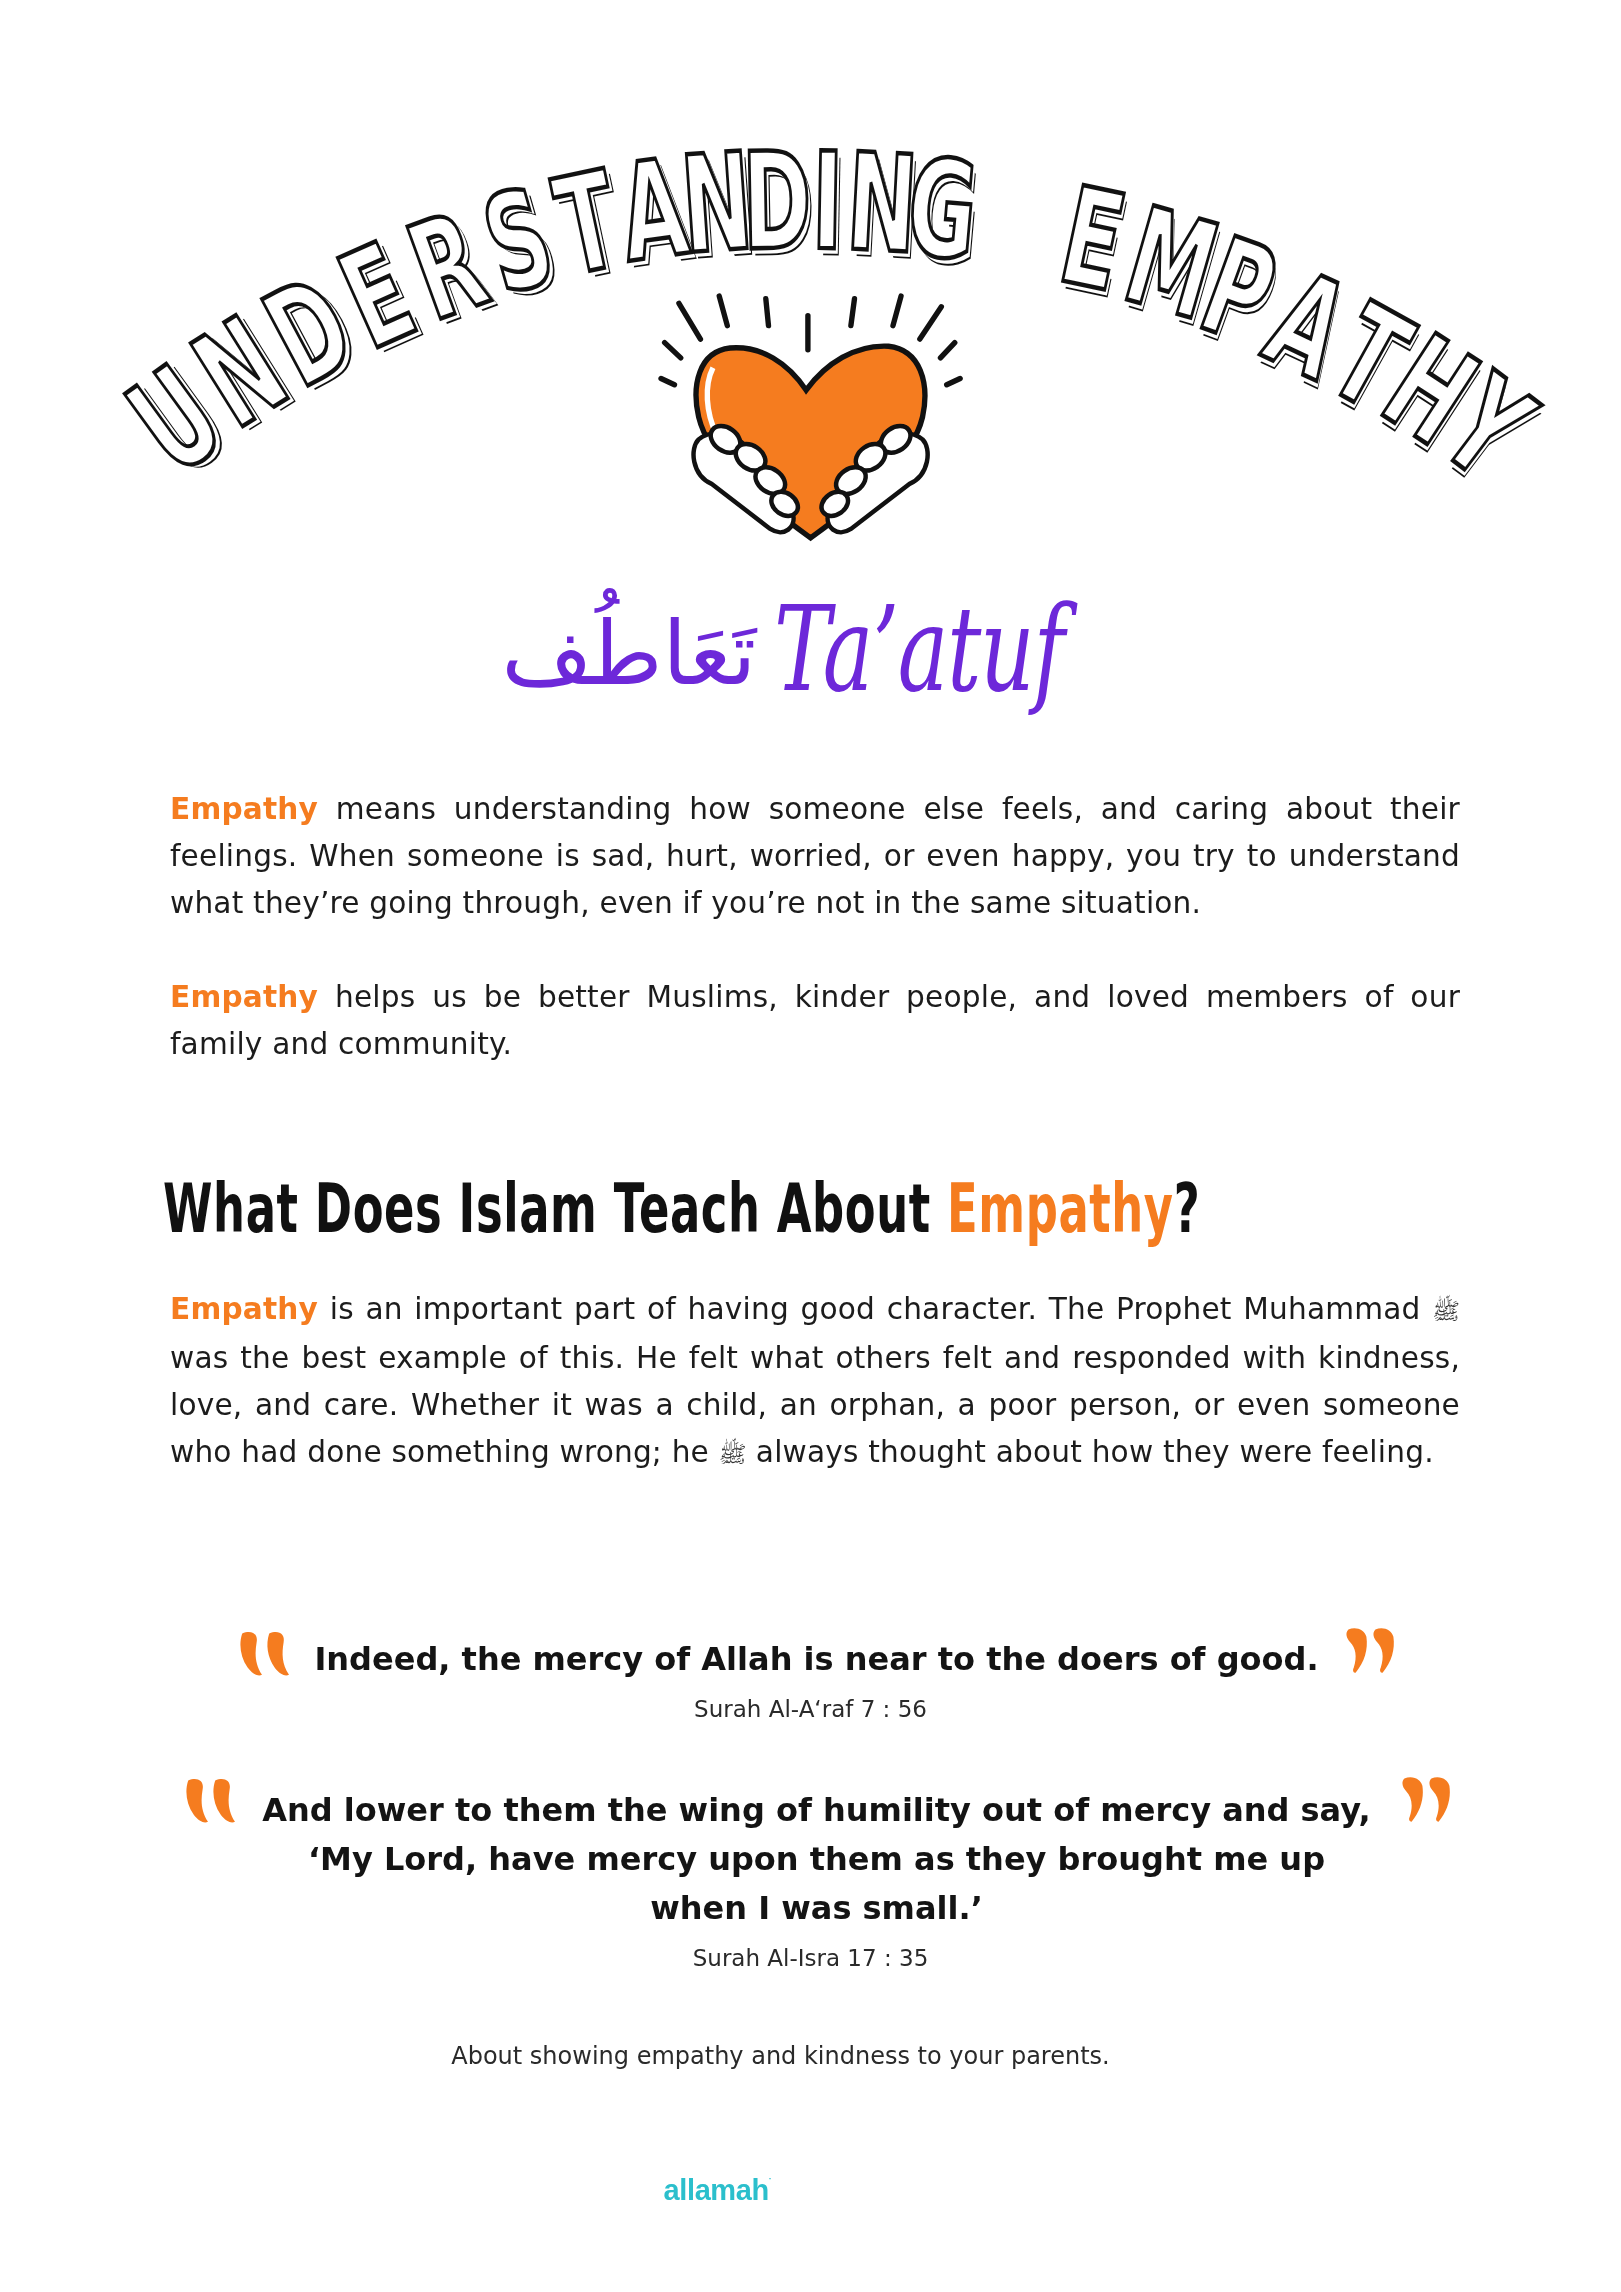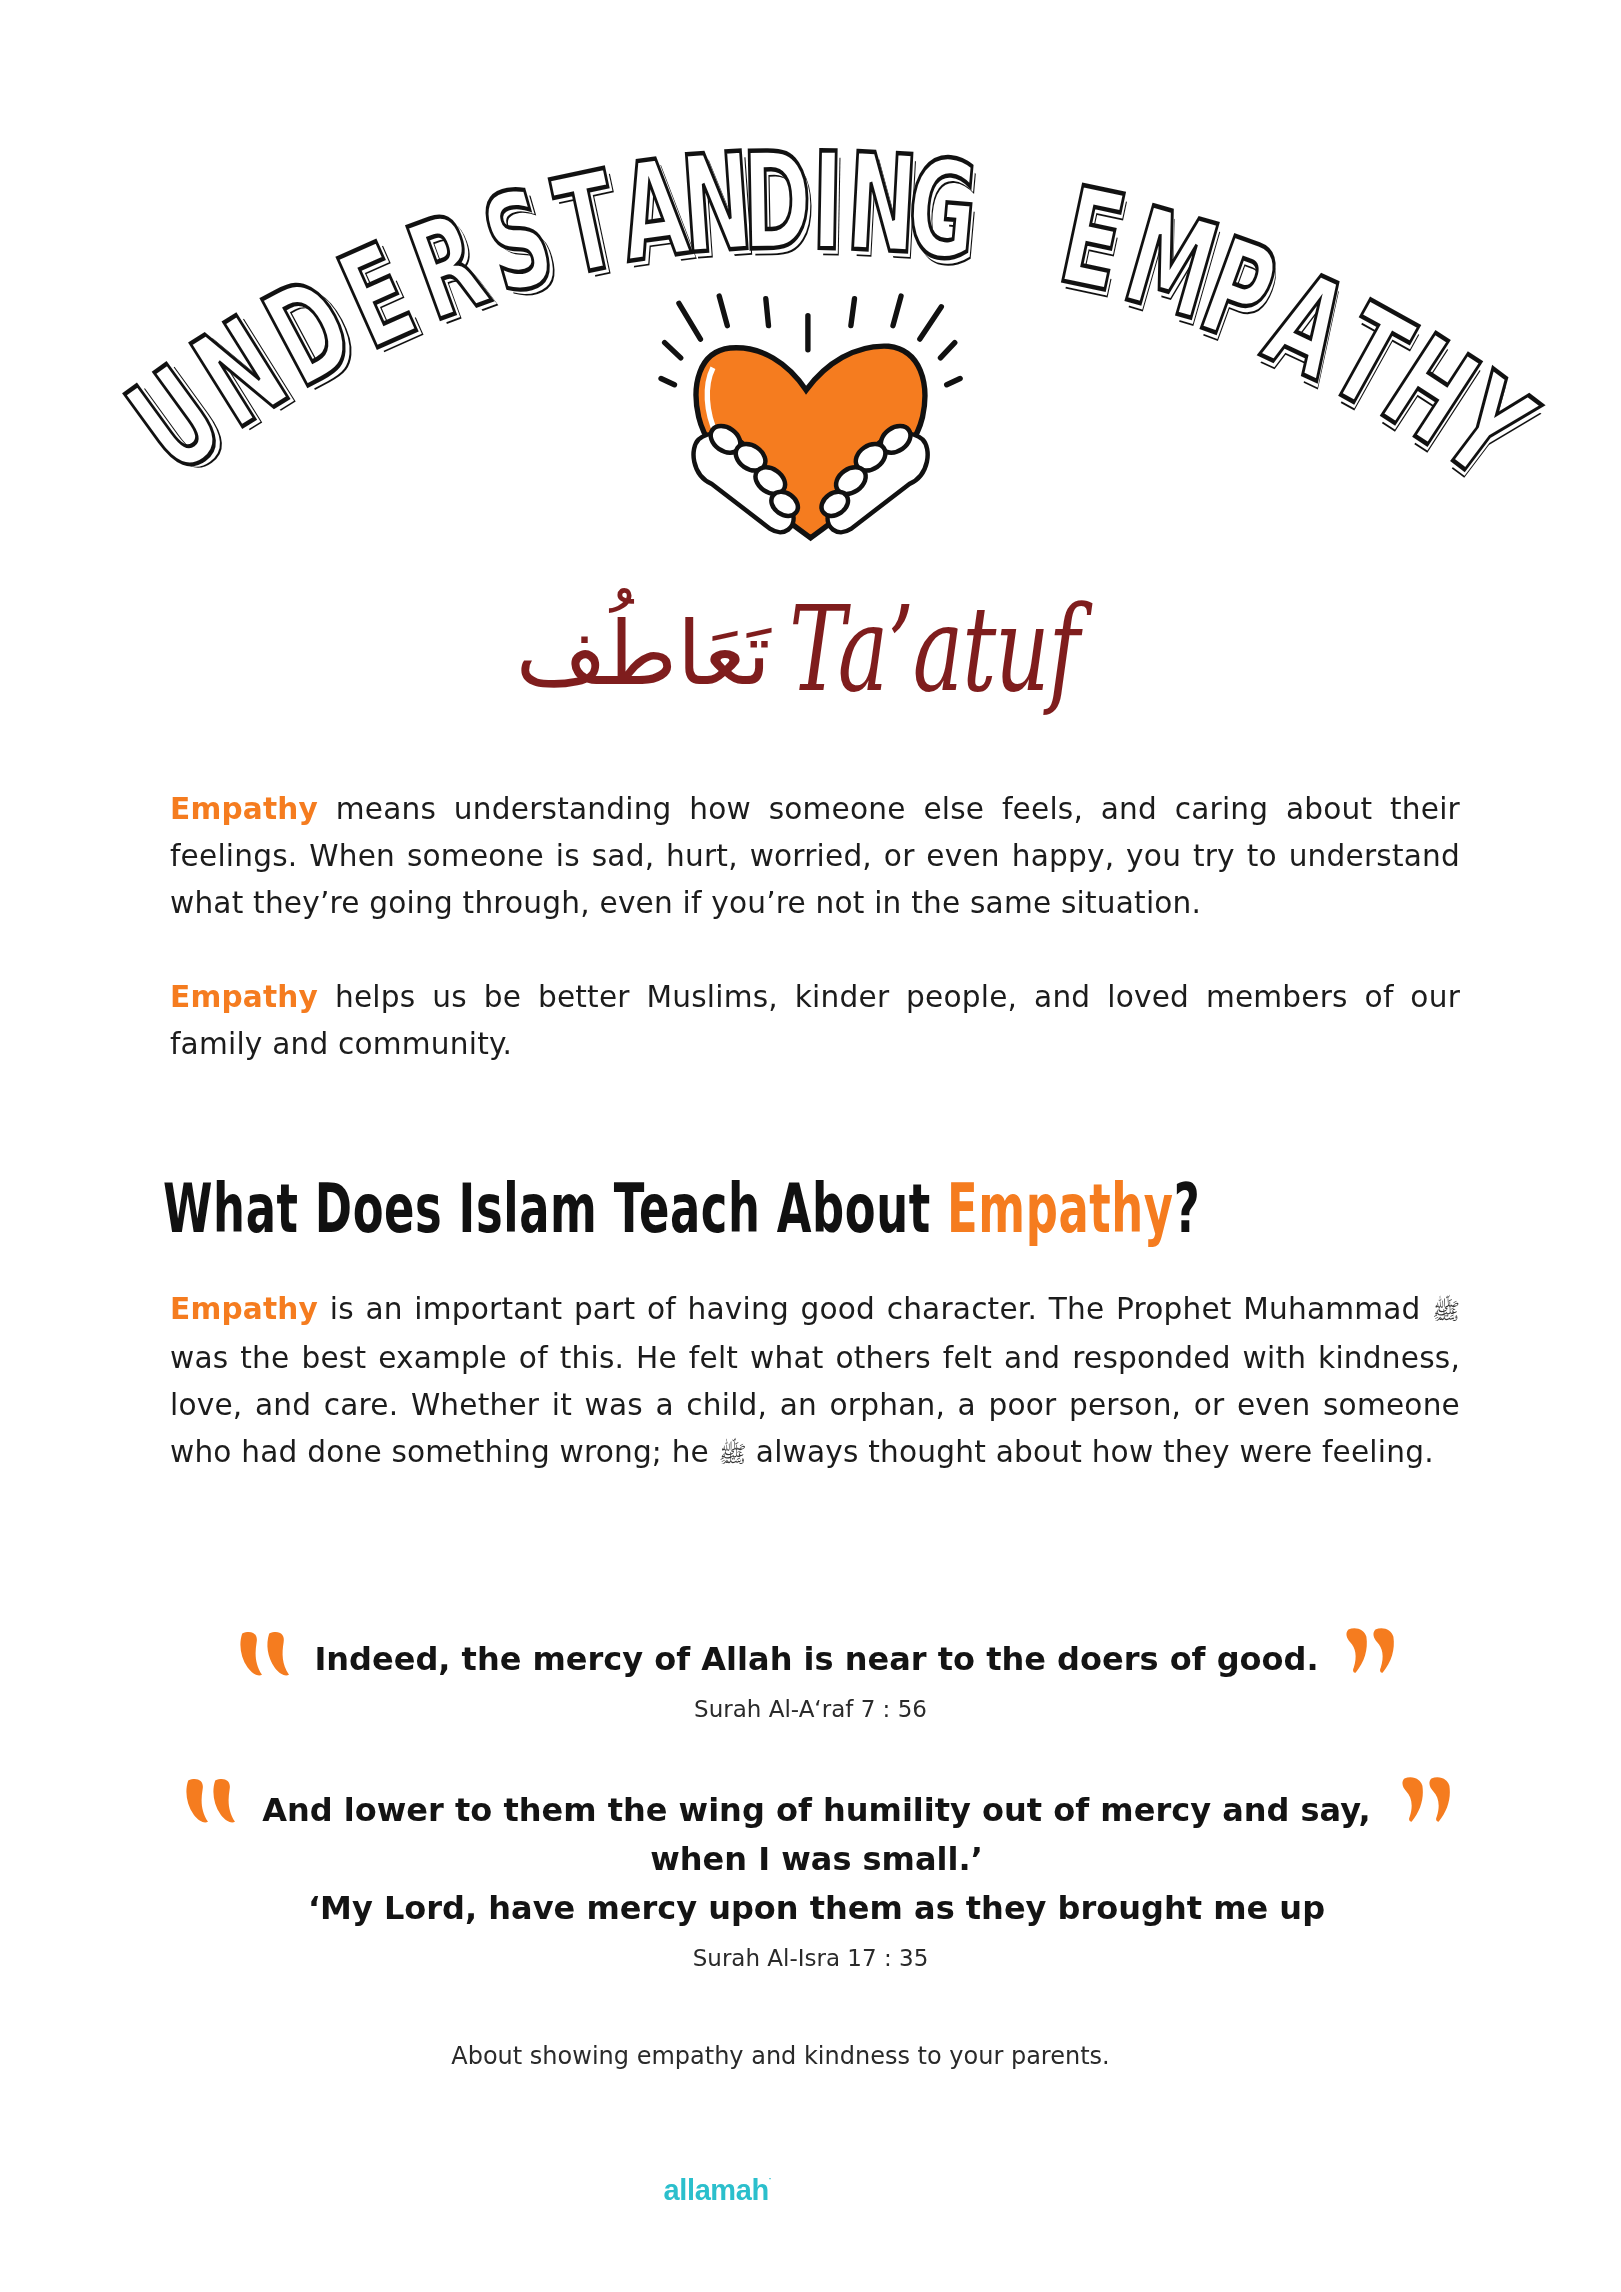--- a/index.html
+++ b/index.html
@@ -20,21 +20,21 @@
     text-shadow: 5.4px 5.4px 0 #ffffff, 7.2px 7.2px 0 #111111;
     transform-origin: 50% 50%;
     transform: scaleX(0.62);
   }
 
   
   .heart-wrap { position: absolute; left: 627px; top: 269px; width: 403px; height: 296px; }
   .heart-wrap svg { width: 100%; height: 100%; }
 
   
-  .taatuf { position: absolute; left: 457px; top: 564px; width: 734px; height: 152px; display: flex; align-items: flex-end; justify-content: flex-end; gap: 18px; color: #7f1d1d; }
+  .taatuf { position: absolute; left: 472px; top: 564px; width: 734px; height: 152px; display: flex; align-items: flex-end; justify-content: center; gap: 18px; color: #6d28d9; }
   .taatuf-arabic { font-family: "DejaVu Sans", sans-serif; font-size: 88px; line-height: 125px; direction: rtl; }
   .taatuf-latin { font-family: "DejaVu Serif", serif; font-style: italic; font-size: 118px; line-height: 134px; letter-spacing: -1.8px; transform: scaleX(0.72); transform-origin: left bottom; font-weight: normal; }
 
   
   .para {
     position: absolute; left: 170px; width: 1290px;
     font-family: "DejaVu Sans", sans-serif;
     font-size: 29.6px; line-height: 47px;
     text-align: justify; color: #1c1c1c; letter-spacing: 0.2px;
   }
@@ -161,22 +161,22 @@
   </svg>
 </div>
 
 <div class="quote q2">
   <svg class="qmark" style="left:181px; top:0;" viewBox="0 0 70 70">
     <path d="M8 6 C18 2 26 6 24 16 C22 28 22 40 30 52 C26 54 20 52 14 44 C6 32 4 18 8 6 Z" fill="#f57c1f"></path>
     <path d="M38 6 C48 2 56 6 54 16 C52 28 52 40 60 52 C56 54 50 52 44 44 C36 32 34 18 38 6 Z" fill="#f57c1f"></path>
   </svg>
   <div class="quote-text" style="padding-top:10.7px;">
     <div>And lower to them the wing of humility out of mercy and say,</div>
+    <div>‘My Lord, have mercy upon them as they brought me up</div>
     <div>when I was small.’</div>
-    <div>‘My Lord, have mercy upon them as they brought me up</div>
   </div>
   <div class="quote-ref">Surah Al-Isra 17 : 35</div>
   <svg class="qmark" style="left:1399px; top:0;" viewBox="0 0 70 70">
     <path d="M6 4 C14 0 24 4 26 12 C28 26 24 40 14 52 C12 52 10 50 12 46 C16 34 14 24 8 18 C4 14 2 8 6 4 Z" fill="#f57c1f"></path>
     <path d="M36 4 C44 0 54 4 56 12 C58 26 54 40 44 52 C42 52 40 50 42 46 C46 34 44 24 38 18 C34 14 32 8 36 4 Z" fill="#f57c1f"></path>
   </svg>
 </div>
 
 <div class="note">About showing empathy and kindness to your parents.</div>
 

